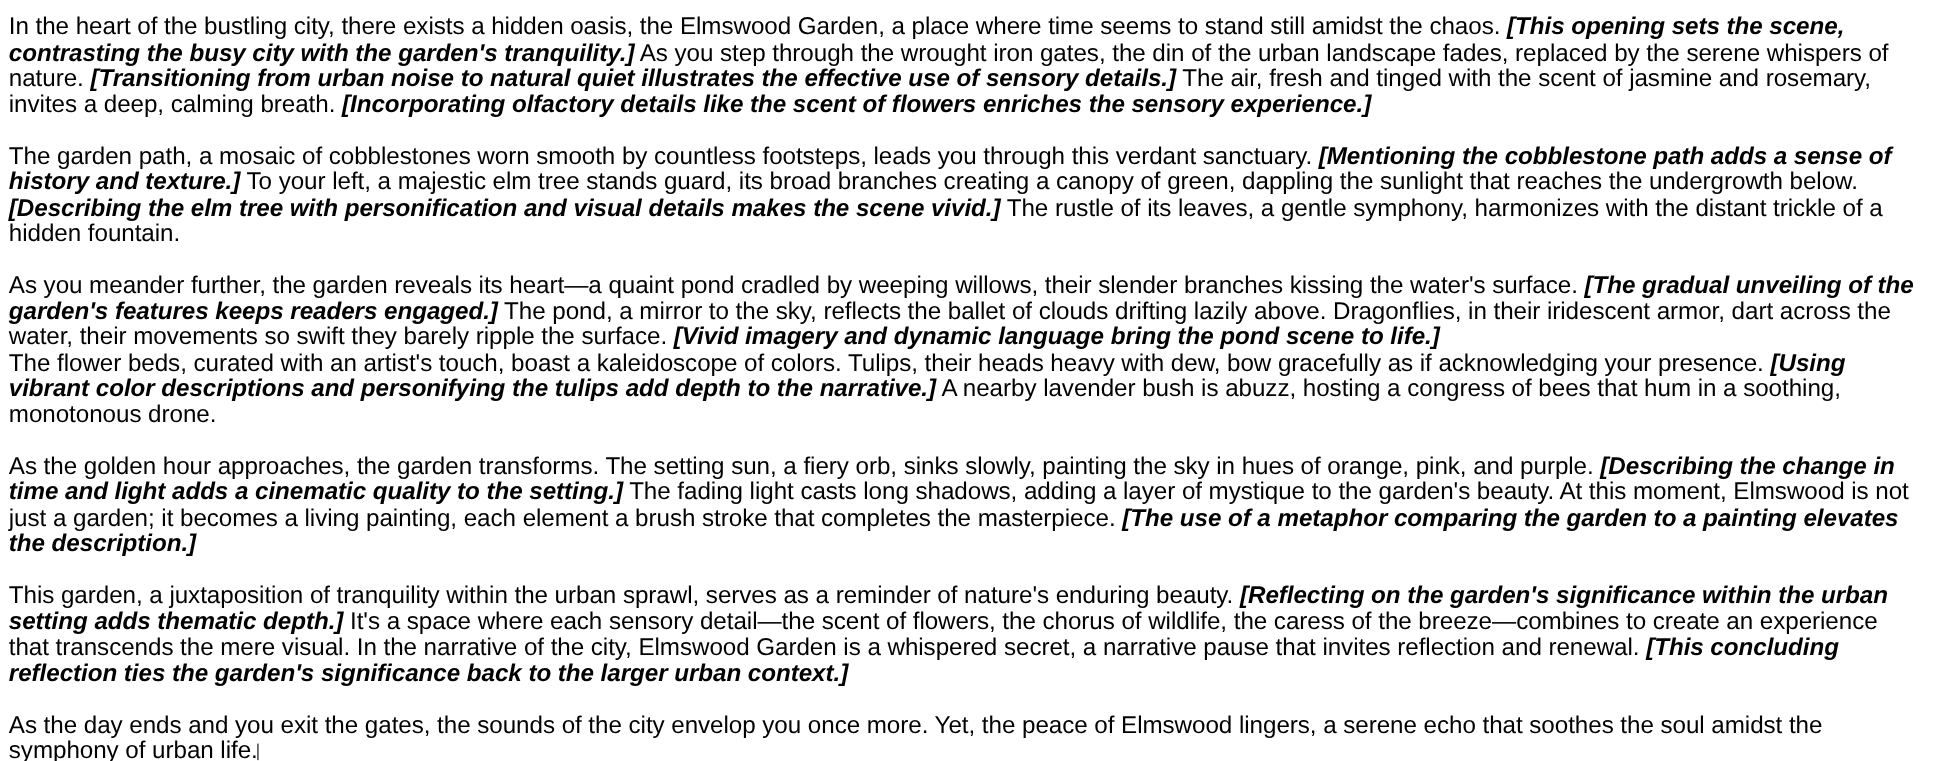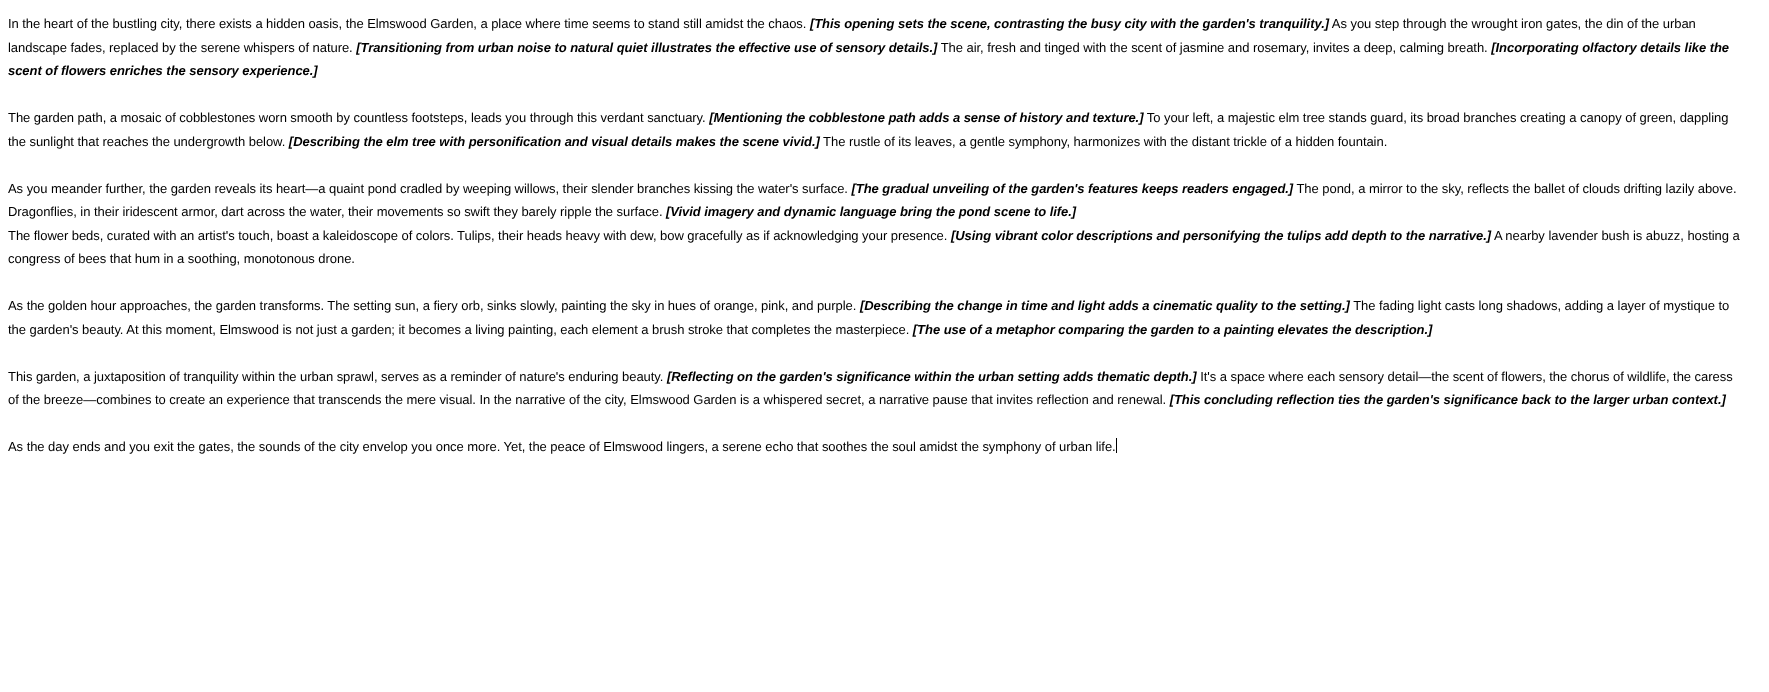--- a/index.html
+++ b/index.html
@@ -12,21 +12,21 @@
     height: 692px;
     overflow: hidden;
     font-family: "Liberation Sans Narrow", "Liberation Sans", "DejaVu Sans", sans-serif;
     font-stretch: condensed;
     color: #000000;
   }
   #doc {
     box-sizing: border-box;
     width: 1769px;
     padding: 12px 24px 0 8px;
-    font-size: 13px;
+    font-size: 22px;
     line-height: 23.5px;
     letter-spacing: -0.05px;
     -webkit-font-smoothing: none;
     text-rendering: geometricPrecision;
   }
   .para {
     margin: 0 0 23.5px 0;
     text-align: left;
     word-spacing: 0px;
   }

